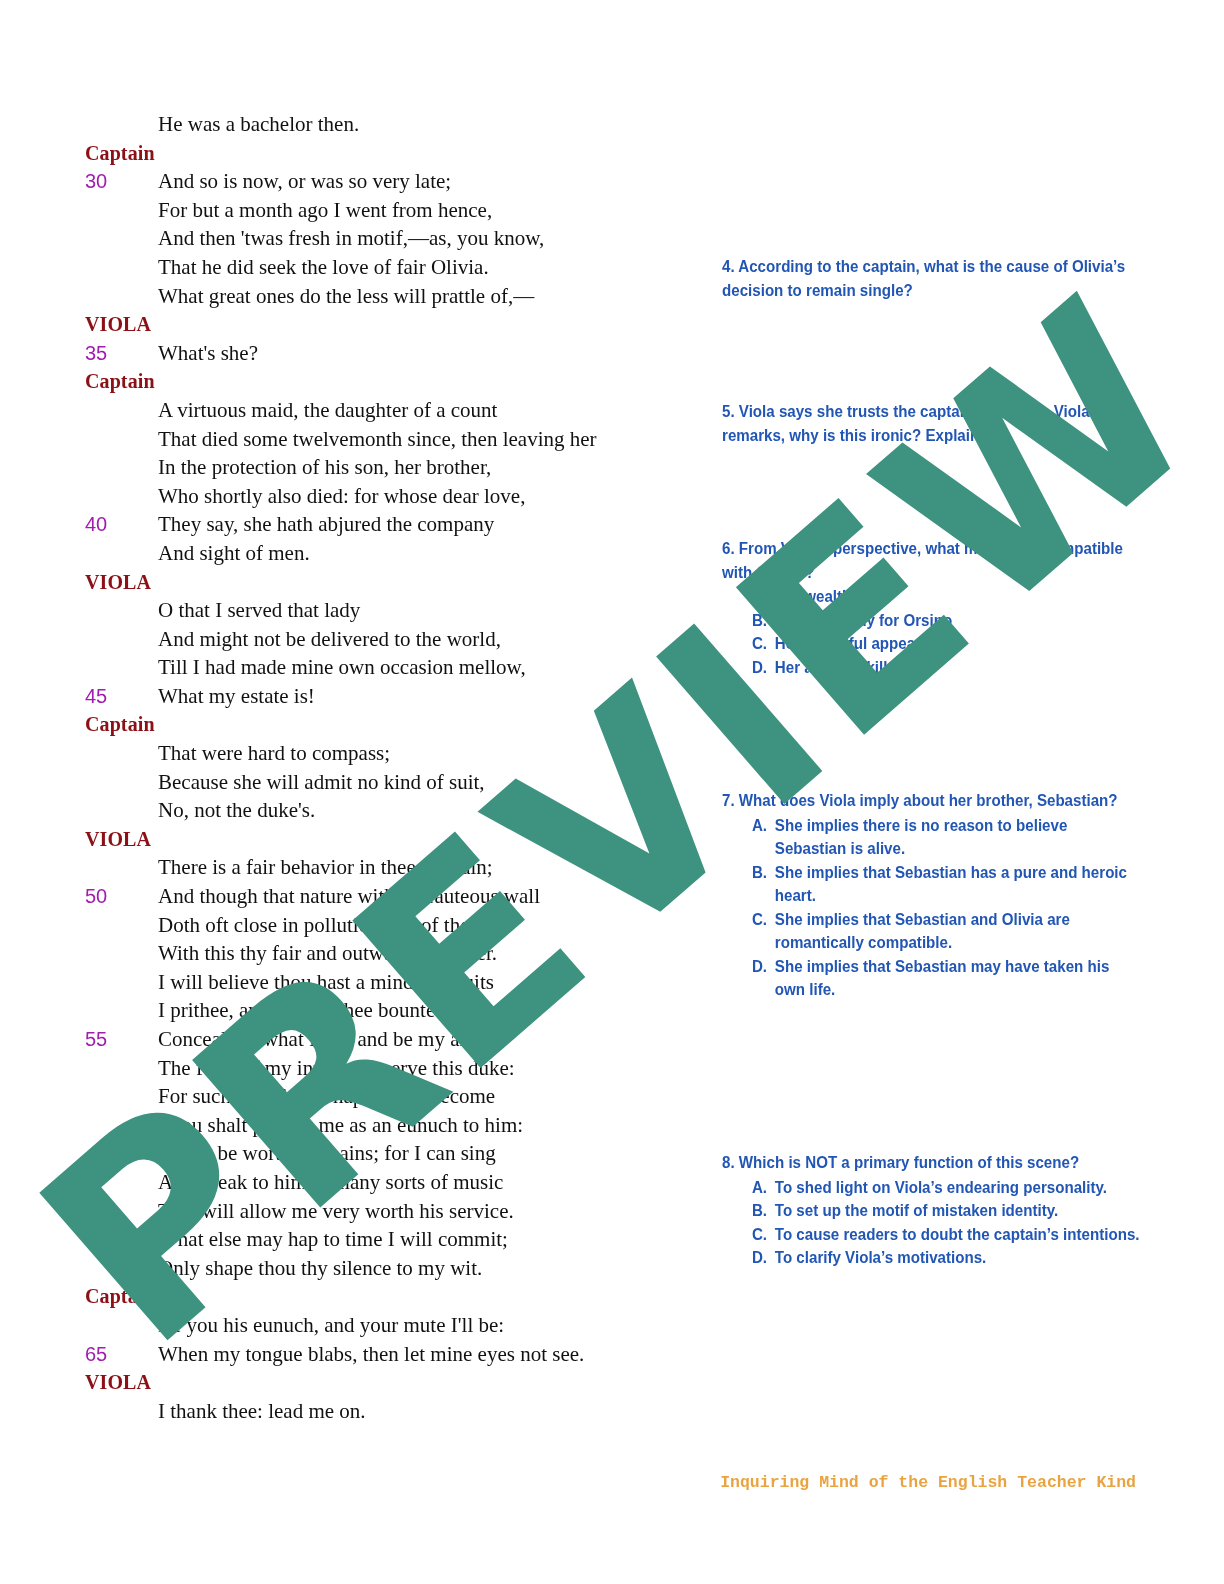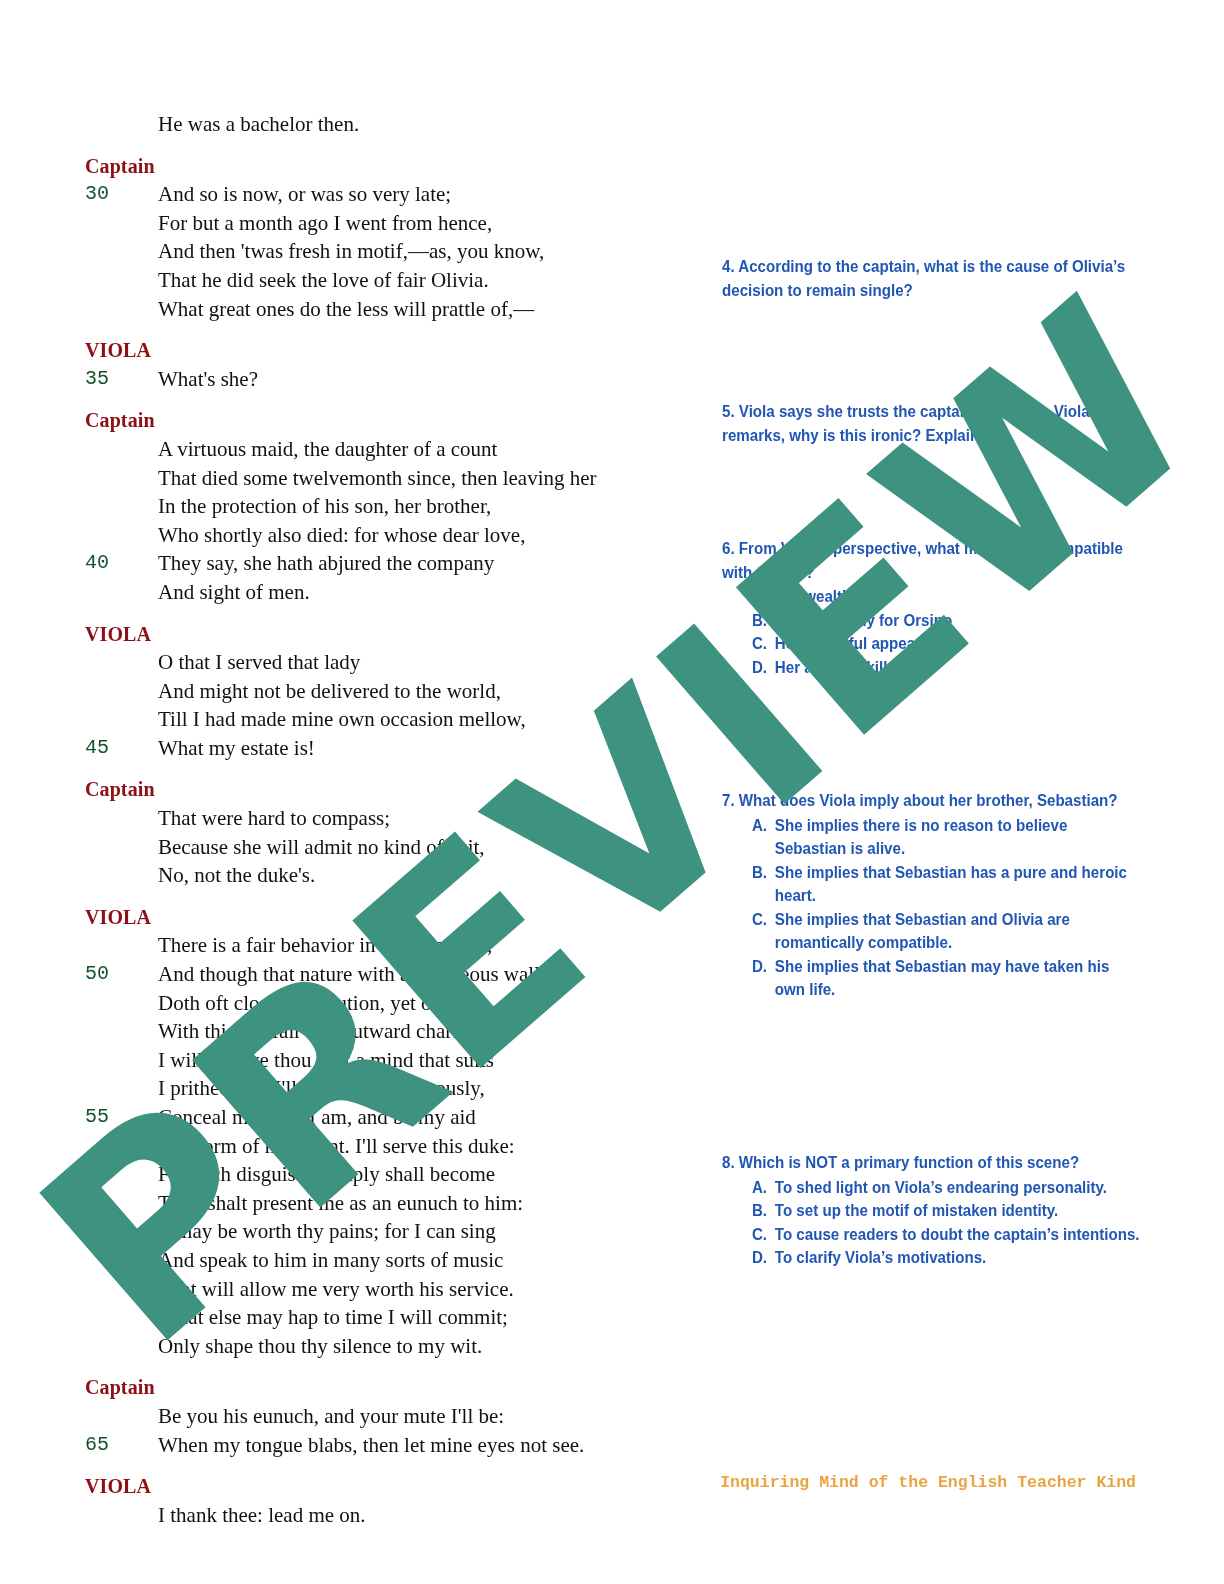--- a/index.html
+++ b/index.html
@@ -31,41 +31,40 @@
   }
 
   .line-row {
     display: flex;
     align-items: flex-end;
     min-height: 28.6px;
   }
   .line-num {
     width: 73px;
     flex: 0 0 73px;
-    color: #14532d;
+    color: #a21caf;
     font-size: 20px;
     line-height: 28.6px;
-    font-family: Liberation Mono, monospace;
+    font-family: Liberation Sans, sans-serif;
   }
   .line-text {
     flex: 1 1 auto;
     color: #111111;
     font-size: 21px;
     line-height: 28.6px;
     white-space: pre-wrap;
     font-family: "Liberation Serif", "DejaVu Serif", serif;
   }
   .speaker {
     color: #8b1116;
     font-weight: bold;
     font-size: 20px;
     line-height: 28.6px;
     letter-spacing: 0.1px;
     font-family: "Liberation Serif", "DejaVu Serif", serif;
-    margin-top: 13px;
   }
 
   
   .q-col {
     position: absolute;
     left: 722px;
     top: 255px;
     width: 420px;
   }
   .question-block {

